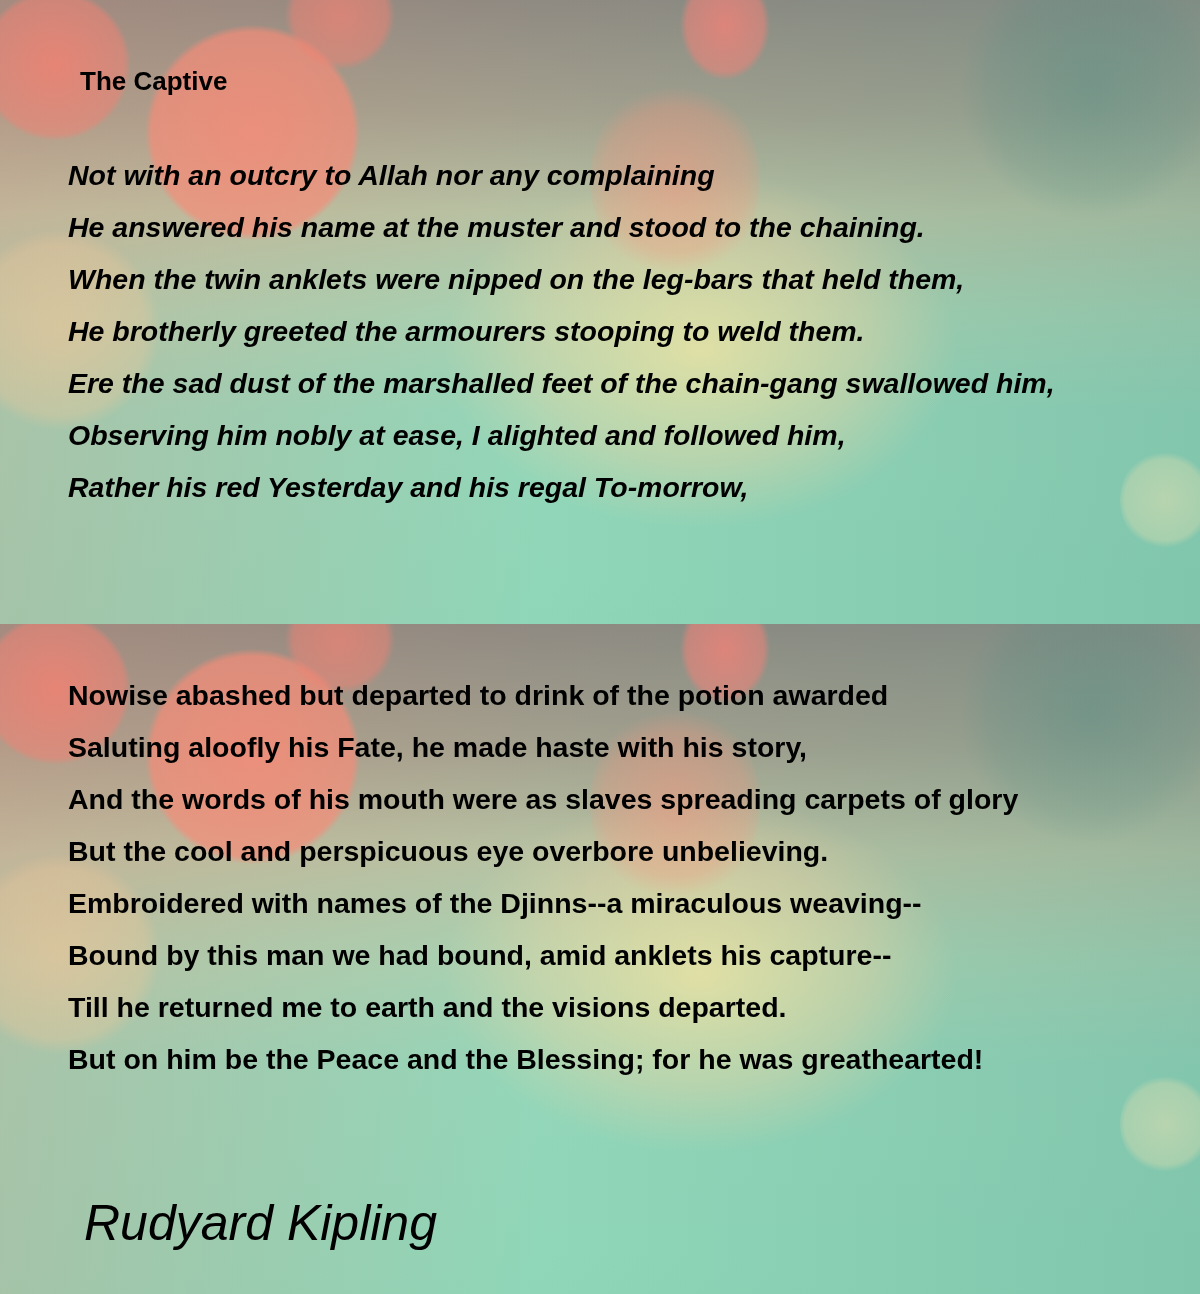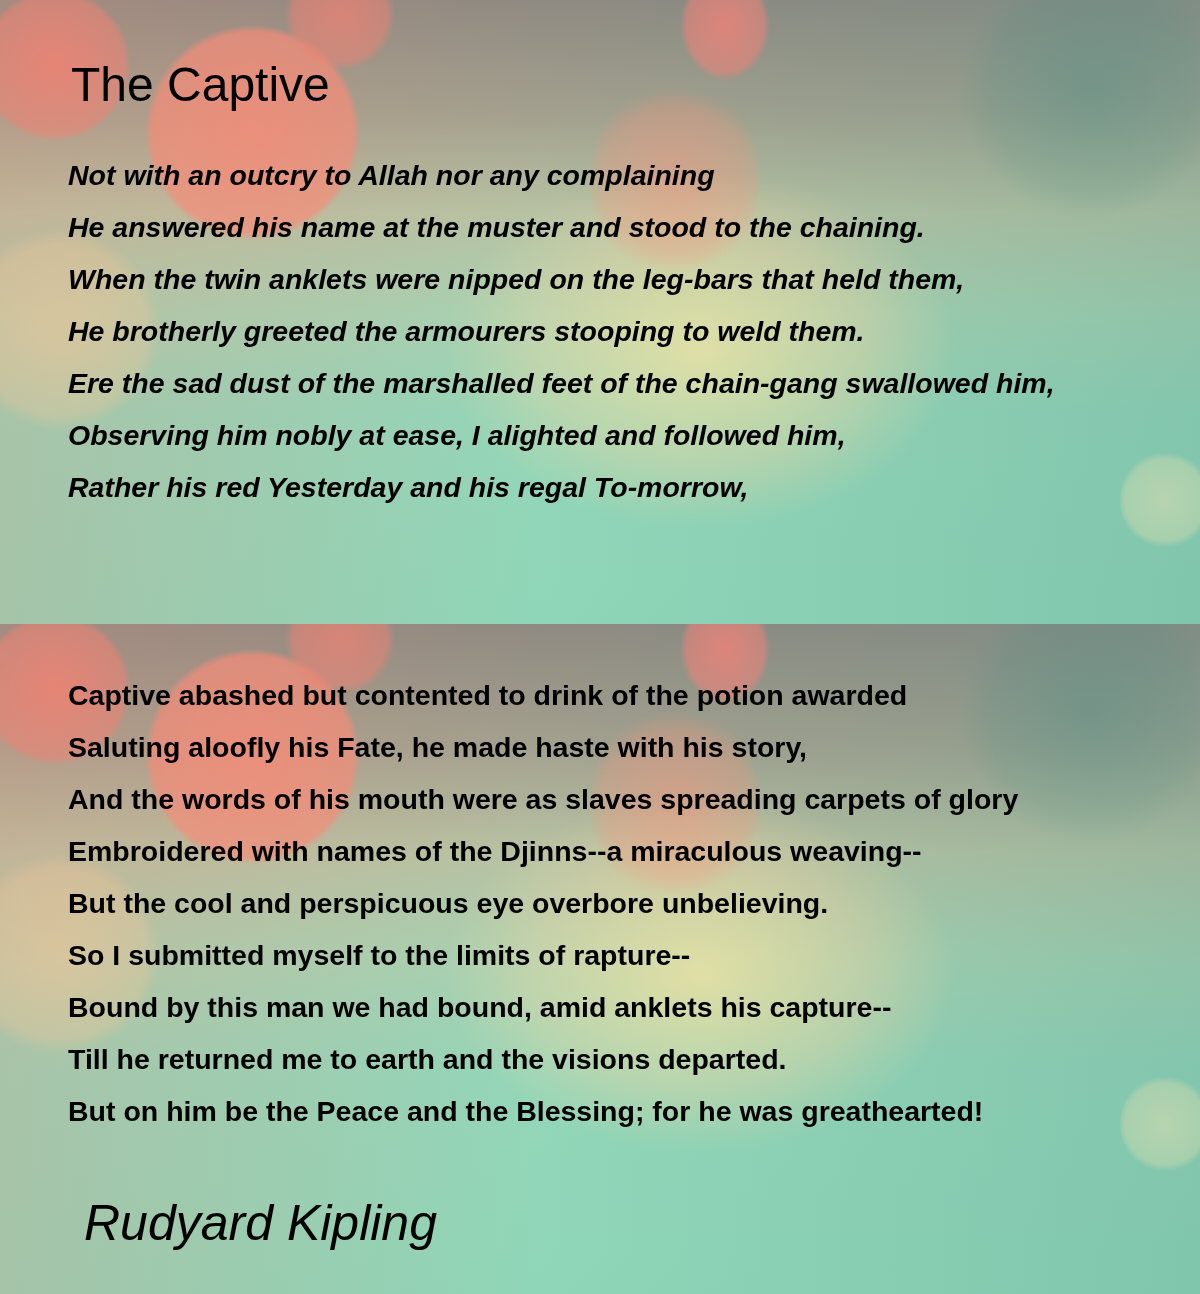--- a/index.html
+++ b/index.html
@@ -43,23 +43,23 @@
       position: absolute;
       left: 68px;
       top: 0;
       width: 1132px;
       color: #000;
     }
     .title {
       position: absolute;
       top: 54px;
       left: 0;
-      margin: 3px;
-      font-size: 48px;
-      font-weight: normal;
+      margin: 12px;
+      font-size: 26px;
+      font-weight: bold;
       white-space: nowrap;
     }
     .stanza {
       position: absolute;
       left: 0;
       margin: 0;
       padding: 0;
       list-style: none;
     }
     .stanza li {
@@ -117,25 +117,24 @@
     <li>Not with an outcry to Allah nor any complaining</li>
     <li>He answered his name at the muster and stood to the chaining.</li>
     <li>When the twin anklets were nipped on the leg-bars that held them,</li>
     <li>He brotherly greeted the armourers stooping to weld them.</li>
     <li>Ere the sad dust of the marshalled feet of the chain-gang swallowed him,</li>
     <li>Observing him nobly at ease, I alighted and followed him,</li>
     <li>Rather his red Yesterday and his regal To-morrow,</li>
   </ul>
 
   <ul class="stanza s2">
-    <li>Captive abashed but contented to drink of the potion awarded</li>
+    <li>Nowise abashed but departed to drink of the potion awarded</li>
     <li>Saluting aloofly his Fate, he made haste with his story,</li>
     <li>And the words of his mouth were as slaves spreading carpets of glory</li>
+    <li>But the cool and perspicuous eye overbore unbelieving.</li>
     <li>Embroidered with names of the Djinns--a miraculous weaving--</li>
-    <li>But the cool and perspicuous eye overbore unbelieving.</li>
-    <li>So I submitted myself to the limits of rapture--</li>
     <li>Bound by this man we had bound, amid anklets his capture--</li>
     <li>Till he returned me to earth and the visions departed.</li>
     <li>But on him be the Peace and the Blessing; for he was greathearted!</li>
   </ul>
 
   <div class="author">Rudyard Kipling</div>
 </div>
 
 </body></html>

